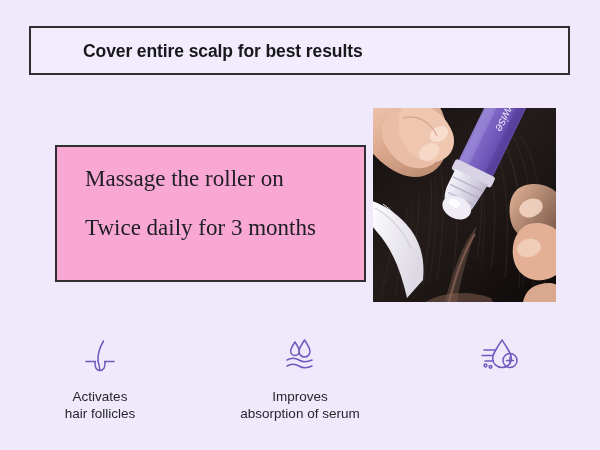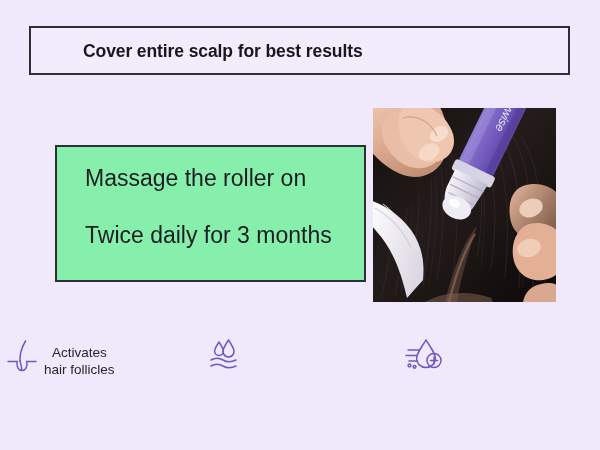--- a/index.html
+++ b/index.html
@@ -34,22 +34,23 @@
     letter-spacing:-0.1px;
     white-space:nowrap;
   }
 
   
   #instruction-box {
     position:absolute;
     left:55px; top:145px;
     width:311px; height:137px;
     border:2px solid #2e2e33;
-    background:#86efac;
+    background:#f9a8d4;
     z-index:2;
+    font-family:Liberation Serif, serif;
   }
   #instruction-inner {
     position:absolute;
     left:28px; top:16px;
     right:8px;
   }
   .instr-line {
     font-size:23px;
     color:#1d1d22;
     line-height:31px;
@@ -59,21 +60,21 @@
   .accent {
     color:#6B4FB8;
     font-weight:bold;
   }
   #clock-icon {
     display:inline-block;
     vertical-align:-3px;
     margin-left:5px;
   }
   #instr-line3 {
-    margin-top:26px;
+    margin-top:18px;
   }
 
   
   #photo {
     position:absolute;
     left:373px; top:108px;
     width:183px; height:194px;
     overflow:hidden;
     background:#2a2125;
     z-index:1;
@@ -83,21 +84,21 @@
   
   #benefits {
     position:absolute;
     left:0; top:334px;
     width:600px;
     display:flex;
   }
   .benefit {
     flex:1 1 0;
     display:flex;
-    flex-direction:row;
+    flex-direction:column;
     align-items:center;
   }
   .benefit-icon {
     height:44px;
     display:flex;
     align-items:center;
     justify-content:center;
   }
   .benefit-label {
     margin-top:10px;
@@ -248,20 +249,22 @@
 
     <div class="benefit">
       <div class="benefit-icon">
         <svg width="48" height="40" viewBox="0 0 48 40" fill="none" stroke="#7059BE" stroke-width="1.5" stroke-linecap="round" stroke-linejoin="round">
           <path d="M19 6 C16 10.6 14.6 13 14.6 15 C14.6 17.6 16.5 19.4 19 19.4 C21.5 19.4 23.4 17.6 23.4 15 C23.4 13 22 10.6 19 6 Z"></path>
           <path d="M28.5 4 C24.8 9.6 23 12.6 23 15.2 C23 18.6 25.5 21 28.5 21 C31.5 21 34 18.6 34 15.2 C34 12.6 32.2 9.6 28.5 4 Z"></path>
           <path d="M11 24 C15 21.6 19 21.6 23 24 C27 26.4 31 26.4 36 24"></path>
           <path d="M11 30 C15 27.6 19 27.6 23 30 C27 32.4 31 32.4 36 30"></path>
         </svg>
       </div>
+      <div class="benefit-label">Improves
+absorption of serum</div>
     </div>
 
     <div class="benefit">
       <div class="benefit-icon">
         <svg width="48" height="40" viewBox="0 0 48 40" fill="none" stroke="#7059BE" stroke-width="1.5" stroke-linecap="round" stroke-linejoin="round">
           <path d="M26 4 C20 13 16.6 18 16.6 22.4 C16.6 27.6 20.8 31.4 26 31.4 C31.2 31.4 35.4 27.6 35.4 22.4 C35.4 18 32 13 26 4 Z"></path>
           <path d="M8 14 L19 14"></path>
           <path d="M6 19.5 L17 19.5"></path>
           <path d="M9 25 L17.5 25"></path>
           <circle cx="9.5" cy="29.5" r="1.4"></circle>

